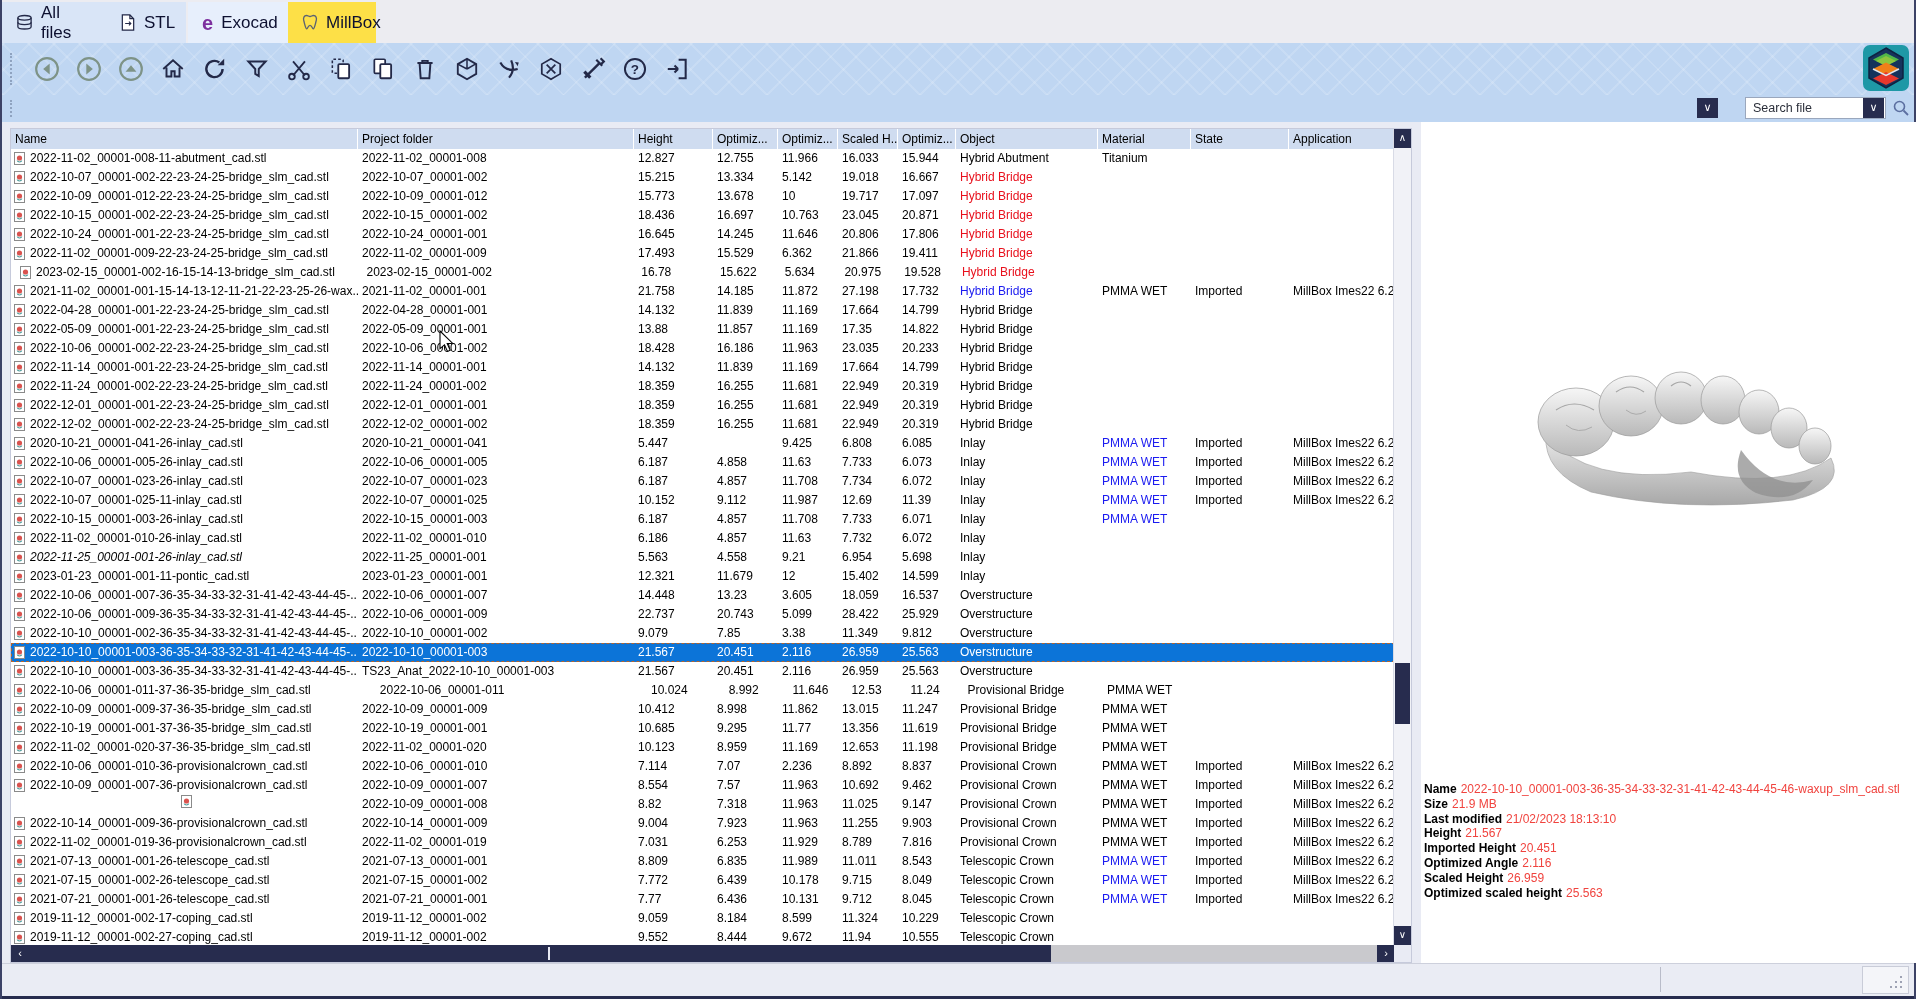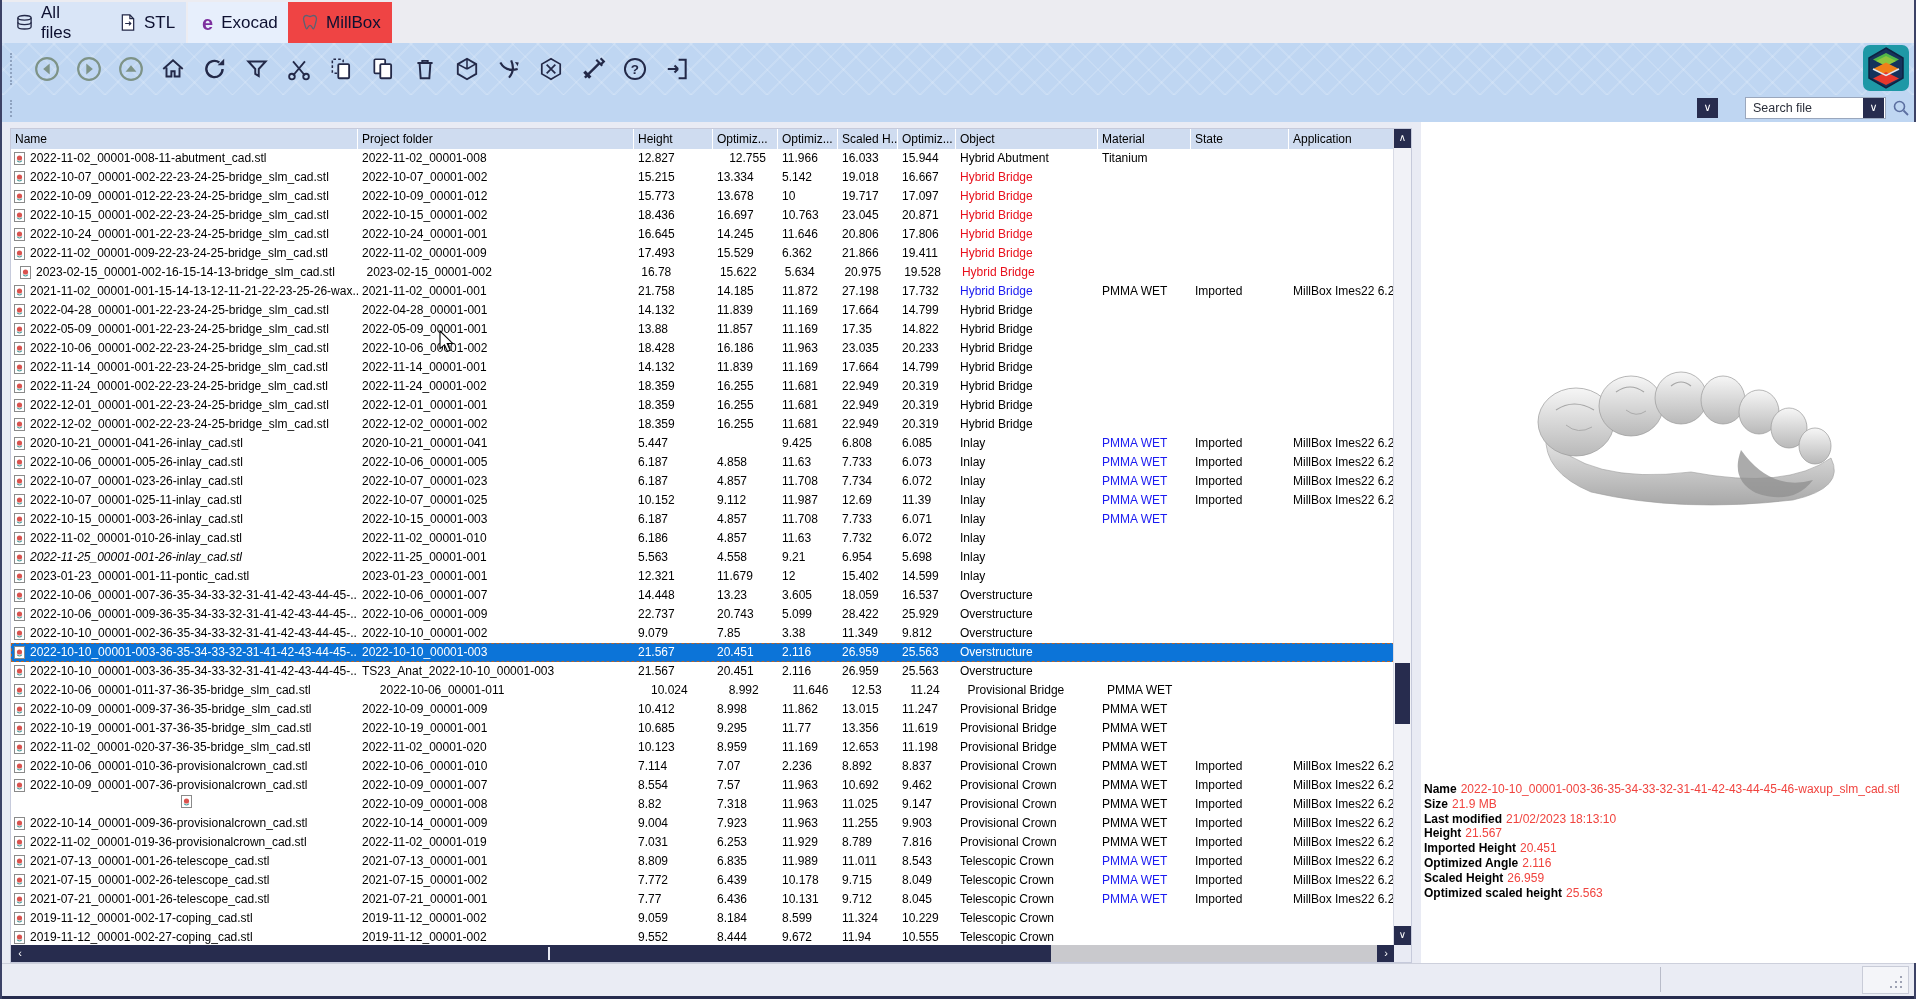--- a/index.html
+++ b/index.html
@@ -8,21 +8,21 @@
   .window{position:absolute;inset:0;border-left:2px solid #3c4266;border-right:2px solid #3c4266;box-sizing:border-box}
 
   
   .tabbar{position:absolute;left:0;top:0;right:0;height:43px;background:#ececf1}
   .tab{position:absolute;top:2px;height:41px;display:flex;align-items:center;gap:8px;
        font-size:17px;color:#0d1030;padding:0 14px;box-sizing:border-box;cursor:default}
   .tabgroup-bg{position:absolute;left:0;top:2px;width:184px;height:41px;background:#d9e5f7}
   .tab-allfiles{left:0;width:104px}
   .tab-stl{left:104px;width:80px}
   .tab-exocad{left:186px;width:100px;background:#e7effc}
-  .tab-millbox{left:286px;width:104px;background:#ef4444}
+  .tab-millbox{left:286px;width:88px;background:#fde047}
   .tabicon{display:inline-flex;width:18px;height:18px;align-items:center;justify-content:center}
   .exo-e{color:#7d2f9e;font-weight:bold;font-size:20px;line-height:18px}
 
   
   .toolbar{position:absolute;left:0;top:43px;right:0;height:52px;background:#bfd6f2;
      background-image:repeating-linear-gradient(45deg,rgba(255,255,255,.14) 0 2px,transparent 2px 18px),
                       repeating-linear-gradient(-45deg,rgba(255,255,255,.14) 0 2px,transparent 2px 18px)}
   .tgrip{position:absolute;left:8px;top:10px;height:32px;width:2px;border-left:2px dotted #8fa3c0}
   .ticons{position:absolute;left:24px;top:5px;display:flex}
   .tbtn{width:42px;height:42px;display:flex;align-items:center;justify-content:center}
@@ -283,21 +283,21 @@
               <svg width="11" height="13" viewBox="0 0 11 13">
                 <rect x="0.5" y="0.5" width="10" height="12" fill="#fff" stroke="#8a8a8a"></rect>
                 <circle cx="5.5" cy="6" r="2.6" fill="#d9534f"></circle>
                 <path d="M2.9 8.6a3.2 3.2 0 0 0 5.2 0" stroke="#2e8b8b" stroke-width="1" fill="none"></path>
               </svg>
             </span>
             <span>2022-11-02_00001-008-11-abutment_cad.stl</span>
           </div>
           <div class="td" style="width: 276px;">2022-11-02_00001-008</div>
           <div class="td" style="width: 79px;">12.827</div>
-          <div class="td" style="width: 65px; text-align: center;">12.755</div>
+          <div class="td" style="width: 65px;">12.755</div>
           <div class="td" style="width: 60px;">11.966</div>
           <div class="td" style="width: 60px;">16.033</div>
           <div class="td" style="width: 58px;">15.944</div>
           <div class="td" style="width: 142px;">Hybrid Abutment</div>
           <div class="td" style="width: 93px;">Titanium</div>
           <div class="td" style="width: 98px;"></div>
           <div class="td" style="width: 106px;"></div>
         </div>
         <div class="tr">
           <div class="td td0" style="width: 347px;">

